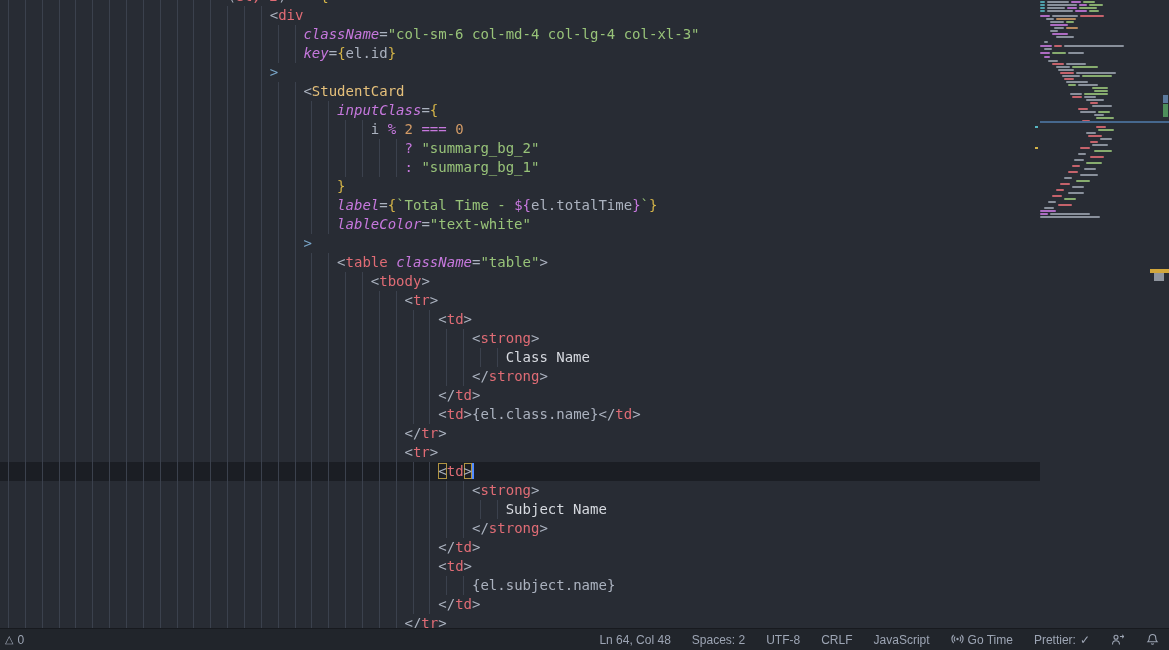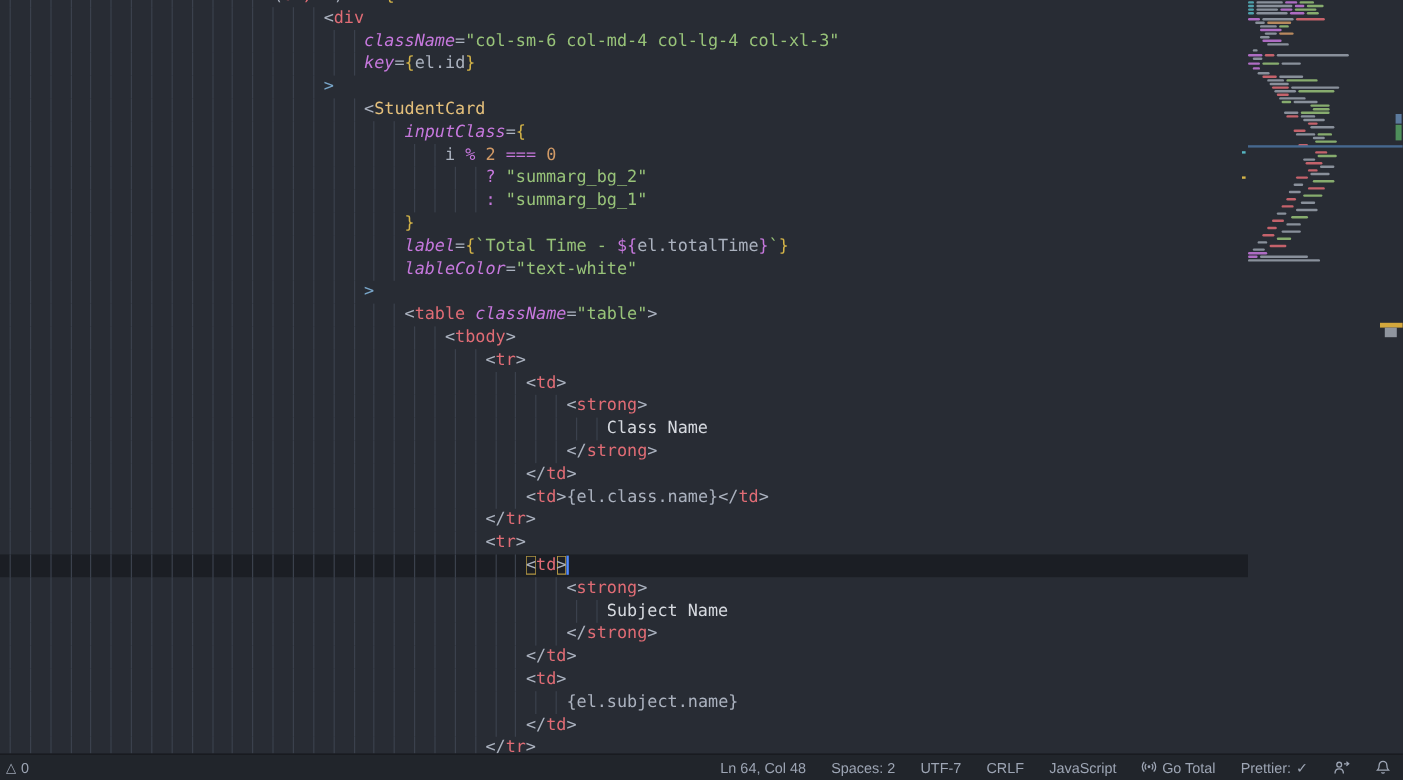--- a/index.html
+++ b/index.html
@@ -154,32 +154,32 @@
 <div id="statusbar">
   <div id="status-left">
     <span class="sitem">
       <span class="sicon" style="font-size:11px;">△</span>
       <span>0</span>
     </span>
   </div>
   <div id="status-right">
     <span class="sitem">Ln 64, Col 48</span>
     <span class="sitem">Spaces: 2</span>
-    <span class="sitem">UTF-7</span>
+    <span class="sitem">UTF-8</span>
     <span class="sitem">CRLF</span>
     <span class="sitem">JavaScript</span>
     <span class="sitem">
       <span class="sicon">
         <svg class="sic" width="13" height="13" viewBox="0 0 13 13">
           <circle cx="6.5" cy="6" r="1.2" fill="#9da5b4" stroke="none"></circle>
           <path d="M4.2 8.3a3.2 3.2 0 0 1 0-4.6M8.8 3.7a3.2 3.2 0 0 1 0 4.6"></path>
           <path d="M2.6 10a5.6 5.6 0 0 1 0-8M10.4 2a5.6 5.6 0 0 1 0 8"></path>
         </svg>
       </span>
-      <span>Go Total</span>
+      <span>Go Time</span>
     </span>
     <span class="sitem">
       <span>Prettier:</span>
       <span>✓</span>
     </span>
     <span class="sitem">
       <span class="sicon">
         <svg class="sic" width="14" height="13" viewBox="0 0 14 13">
           <circle cx="5" cy="4.2" r="2"></circle>
           <path d="M1.5 11.5c0-2.4 1.6-3.8 3.5-3.8s3.5 1.4 3.5 3.8"></path>

